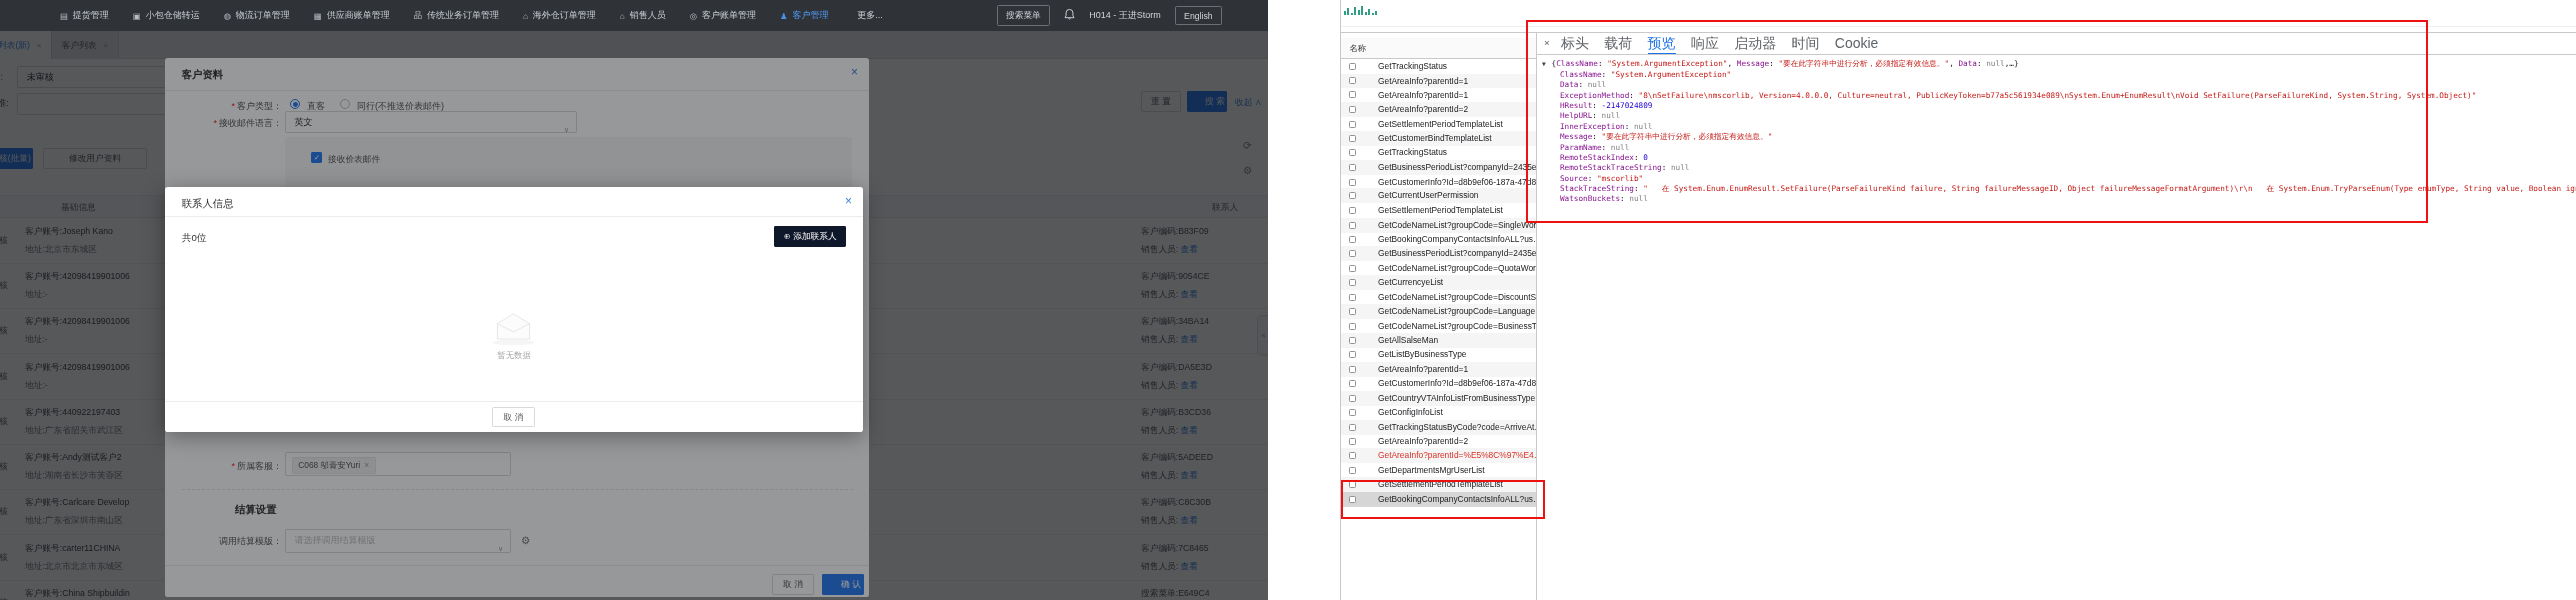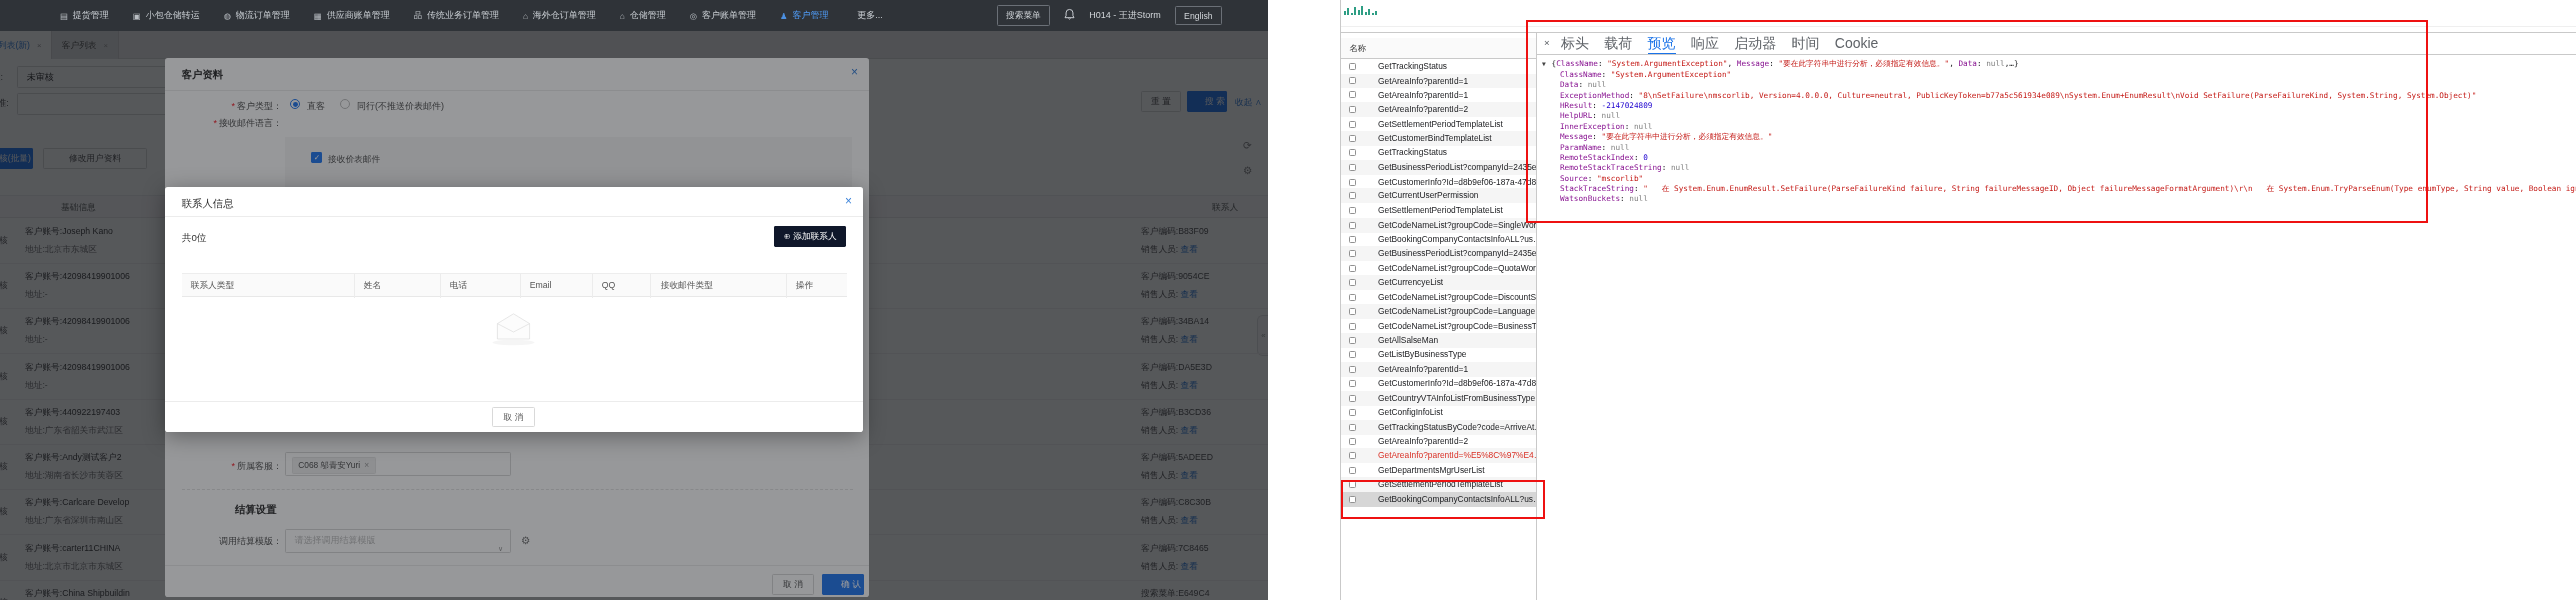--- a/index.html
+++ b/index.html
@@ -146,21 +146,21 @@
             <span class="nav-ic">▦</span>
             <span>供应商账单管理</span>
           </div><div class="nav-item">
             <span class="nav-ic">品</span>
             <span>传统业务订单管理</span>
           </div><div class="nav-item">
             <span class="nav-ic">⌂</span>
             <span>海外仓订单管理</span>
           </div><div class="nav-item">
             <span class="nav-ic">⌂</span>
-            <span>仓储管理</span>
+            <span>销售人员</span>
           </div><div class="nav-item">
             <span class="nav-ic">◎</span>
             <span>客户账单管理</span>
           </div><div class="nav-item active">
             <span class="nav-ic">♟</span>
             <span>客户管理</span>
           </div><div class="nav-item">
             <span class="nav-ic"></span>
             <span>更多...</span>
           </div></span>
@@ -285,20 +285,24 @@
       <span class="radio on" style="left:125px;top:41px;">
           <span class="dot"></span>
         </span>
       <span class="ropt" style="left:142px;top:42px;">直客</span>
       <span class="radio off" style="left:175px;top:41px;"></span>
       <span class="ropt" style="left:192px;top:42px;">同行(不推送价表邮件)</span>
 
       <div class="mb-lab" style="left:0;top:59px;">
         <span class="req">*</span><span>接收邮件语言：</span>
       </div>
+      <div class="fbox" style="left:120px;top:53px;width:292px;">
+        <span>英文</span>
+        <span class="chev" style="top:7px;">∨</span>
+      </div>
 
       <div class="gpanel">
         <span class="ckb">✓</span>
         <span class="gp-lab">接收价表邮件</span>
         <span class="gp-radio"></span>
       </div>
 
       <div class="mb-lab" style="left:0;top:402px;">
         <span class="req">*</span><span>所属客服：</span>
       </div>
@@ -329,37 +333,29 @@
       <div class="m-title" style="font-weight:400;">联系人信息</div>
       <div class="m-x">×</div>
       <div class="m-hr" style="top:29px;"></div>
 
       <div class="count">共0位</div>
       <div class="addbtn">
         <span>⊕</span>
         <span>添加联系人</span>
       </div>
 
-      <div class="ctable" id="ctheads">
-          <div class="cth" style="left: 0px; width: 173px;">联系人类型</div>
-          <div class="cth" style="left: 173px; width: 86px;">姓名</div>
-          <div class="cth" style="left: 259px; width: 80px;">电话</div>
-          <div class="cth" style="left: 339px; width: 72px;">Email</div>
-          <div class="cth" style="left: 411px; width: 58px;">QQ</div>
-          <div class="cth" style="left: 470px; width: 135px;">接收邮件类型</div>
-          <div class="cth last" style="left: 605px; width: 60px;">操作</div>
-        </div>
 
       <div class="env">
         <svg width="49" height="35" viewBox="0 0 70 50">
           <ellipse cx="35" cy="45" rx="30" ry="4" fill="#f5f5f5"></ellipse>
           <path d="M12 18 L35 4 L58 18 V40 H12 Z" fill="#fcfcfc" stroke="#dcdcdc"></path>
           <path d="M12 18 L35 30 L58 18" fill="none" stroke="#dcdcdc"></path>
         </svg>
       </div>
+      <div class="emptytxt">暂无数据</div>
 
       <div class="m-hr" style="top:214px;"></div>
       <div class="btn plain" style="left:327px;top:220px;width:43px;height:19.5px;line-height:18px;">取 消</div>
     </div>
   </div>
 
   <div class="devtools">
     <div class="overview">
       <div class="spark" id="spark">
           <span class="sbar" style="height: 4.2px;"></span>

